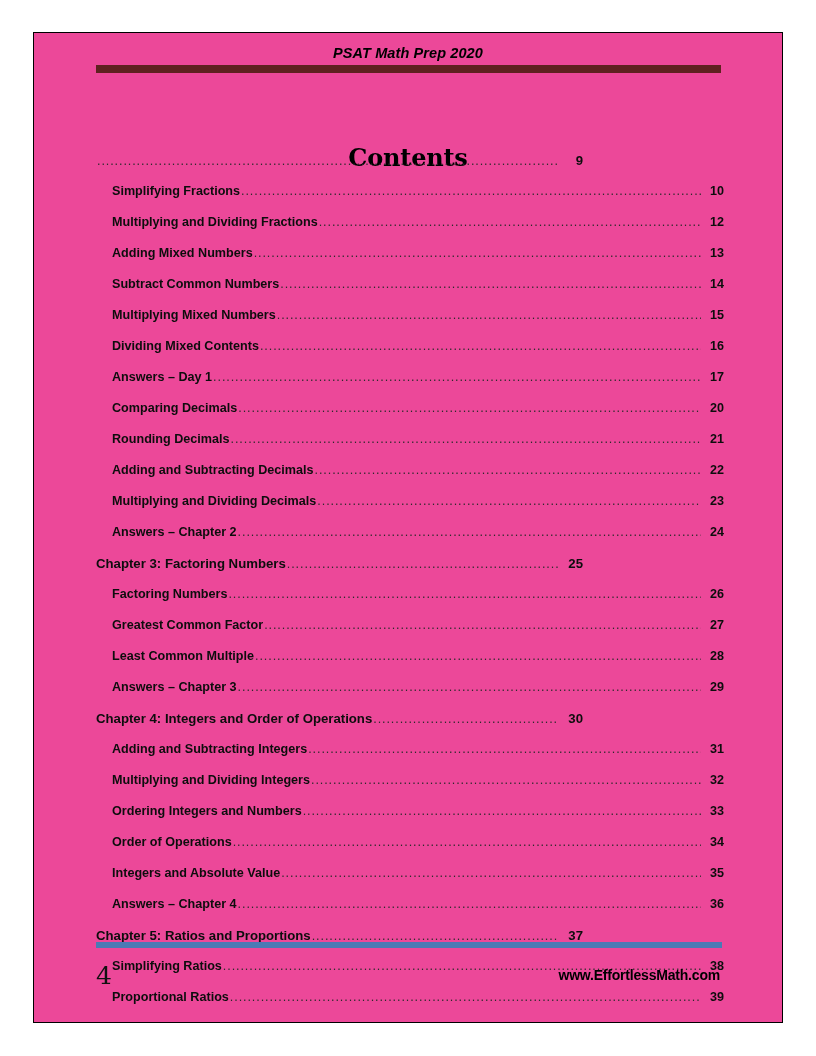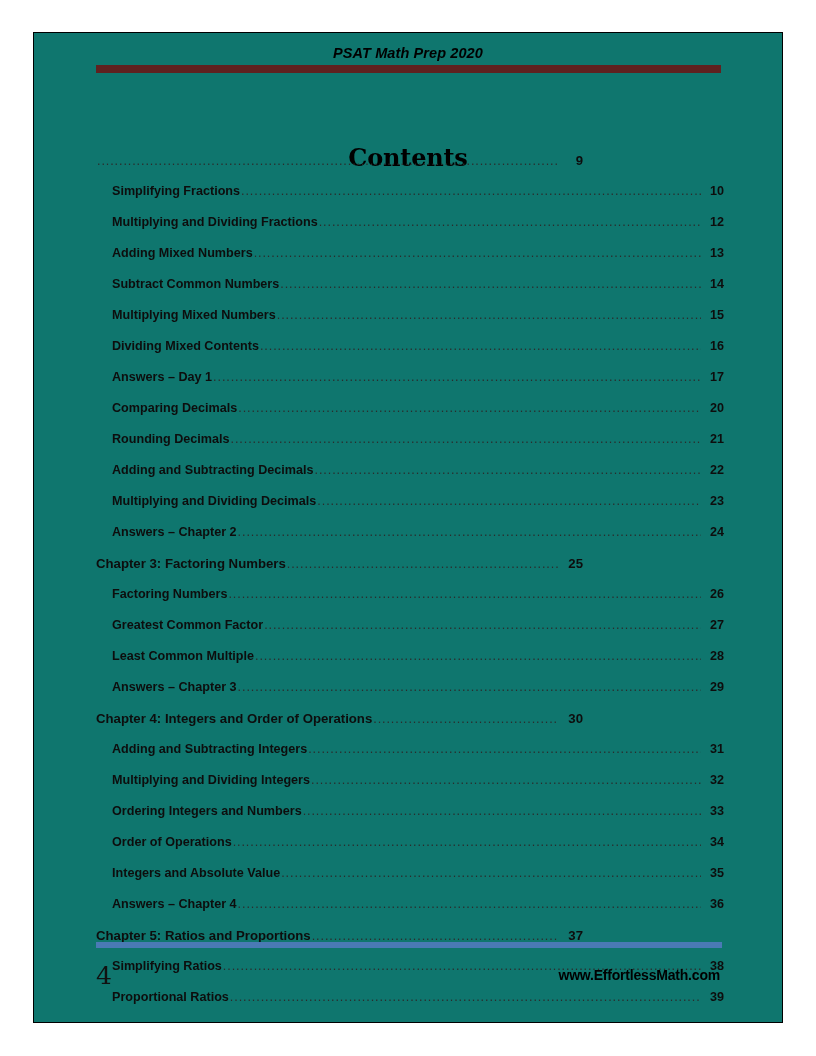--- a/index.html
+++ b/index.html
@@ -17,21 +17,21 @@
   }
 
   
   .page-sheet {
     position: absolute;
     left: 33px;
     top: 32px;
     width: 750px;
     height: 991px;
     border: 1.5px solid #000000;
-    background: #0f766e;
+    background: #ec4899;
     box-sizing: border-box;
   }
 
   
   .running-header {
     position: absolute;
     left: 0;
     right: 0;
     top: 11px;
     text-align: center;

